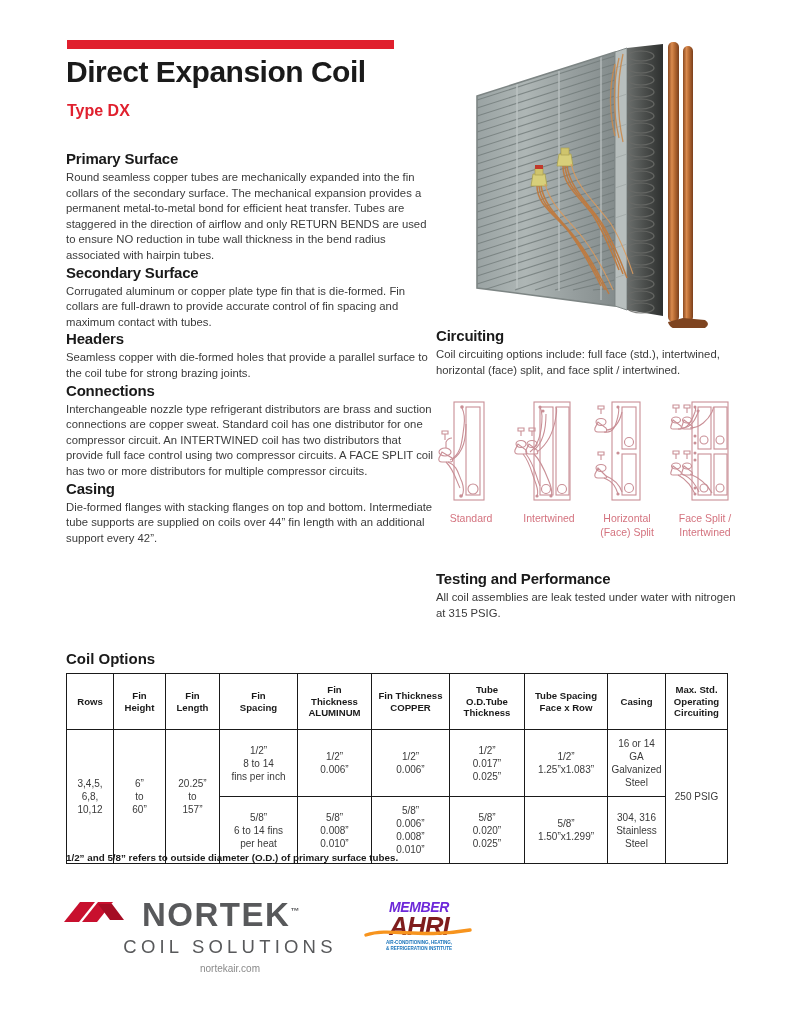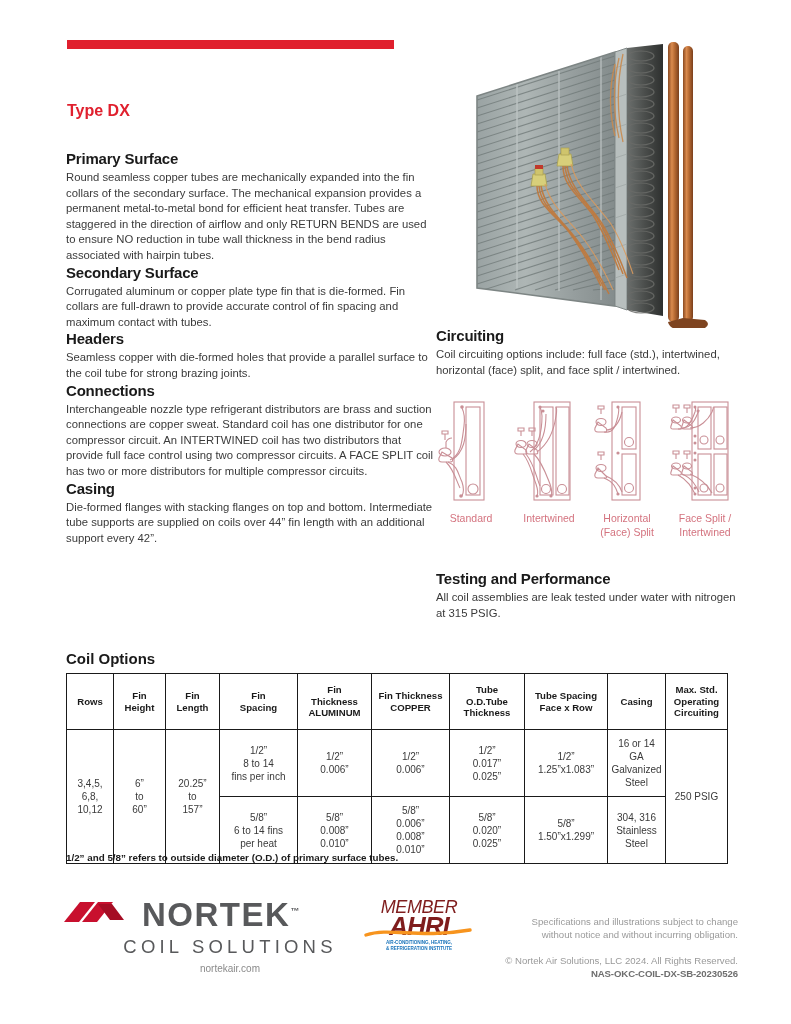--- a/index.html
+++ b/index.html
@@ -171,24 +171,24 @@
     padding-left: 42px;
   }
 
   .ahri {
     position: absolute;
     left: 360px; top: 900px;
     width: 118px;
     text-align: center;
   }
   .ahri-member {
-    font-size: 18px;
-    font-weight: normal;
+    font-size: 14px;
+    font-weight: bold;
     font-style: italic;
-    color: #7f1d1d;
+    color: #6d28d9;
     letter-spacing: -0.4px;
     line-height: 14px;
   }
   .ahri-main {
     position: relative;
     font-size: 26px;
     font-weight: bold;
     font-style: italic;
     color: #7f1d1d;
     letter-spacing: -1px;
@@ -224,20 +224,21 @@
     color: #6e6e6e;
     letter-spacing: -0.1px;
   }
 </style>
 </head>
 <body>
 
 <div class="page">
 
   <div class="red-rule"></div>
+  <div class="doc-title">Direct Expansion Coil</div>
   <div class="doc-subtitle">Type DX</div>
 
   <div class="photo">
     <svg width="288" height="290" viewBox="0 0 288 290">
       <defs>
         <linearGradient id="finFace" x1="0" y1="0" x2="1" y2="0">
           <stop offset="0%" stop-color="#9aa3a3"></stop>
           <stop offset="35%" stop-color="#aeb6b5"></stop>
           <stop offset="70%" stop-color="#969e9e"></stop>
           <stop offset="100%" stop-color="#848c8c"></stop>
@@ -711,20 +712,14 @@
       <svg class="ahri-swoosh" viewBox="0 0 108 12">
         <path d="M2 8 C26 0 54 12 106 3" fill="none" stroke="#f7941e" stroke-width="3.4" stroke-linecap="round"></path>
       </svg>
     </div>
     <div class="ahri-tag">
       <span>AIR-CONDITIONING, HEATING,</span><br>
       <span>&amp; REFRIGERATION INSTITUTE</span>
     </div>
   </div>
 
-  <div class="legal">
-    <div>Specifications and illustrations subject to change</div>
-    <div>without notice and without incurring obligation.</div>
-    <div class="legal-copy">© Nortek Air Solutions, LLC 2024. All Rights Reserved.</div>
-    <div class="legal-code">NAS-OKC-COIL-DX-SB-20230526</div>
-  </div>
 
 </div>
 
 </body></html>

